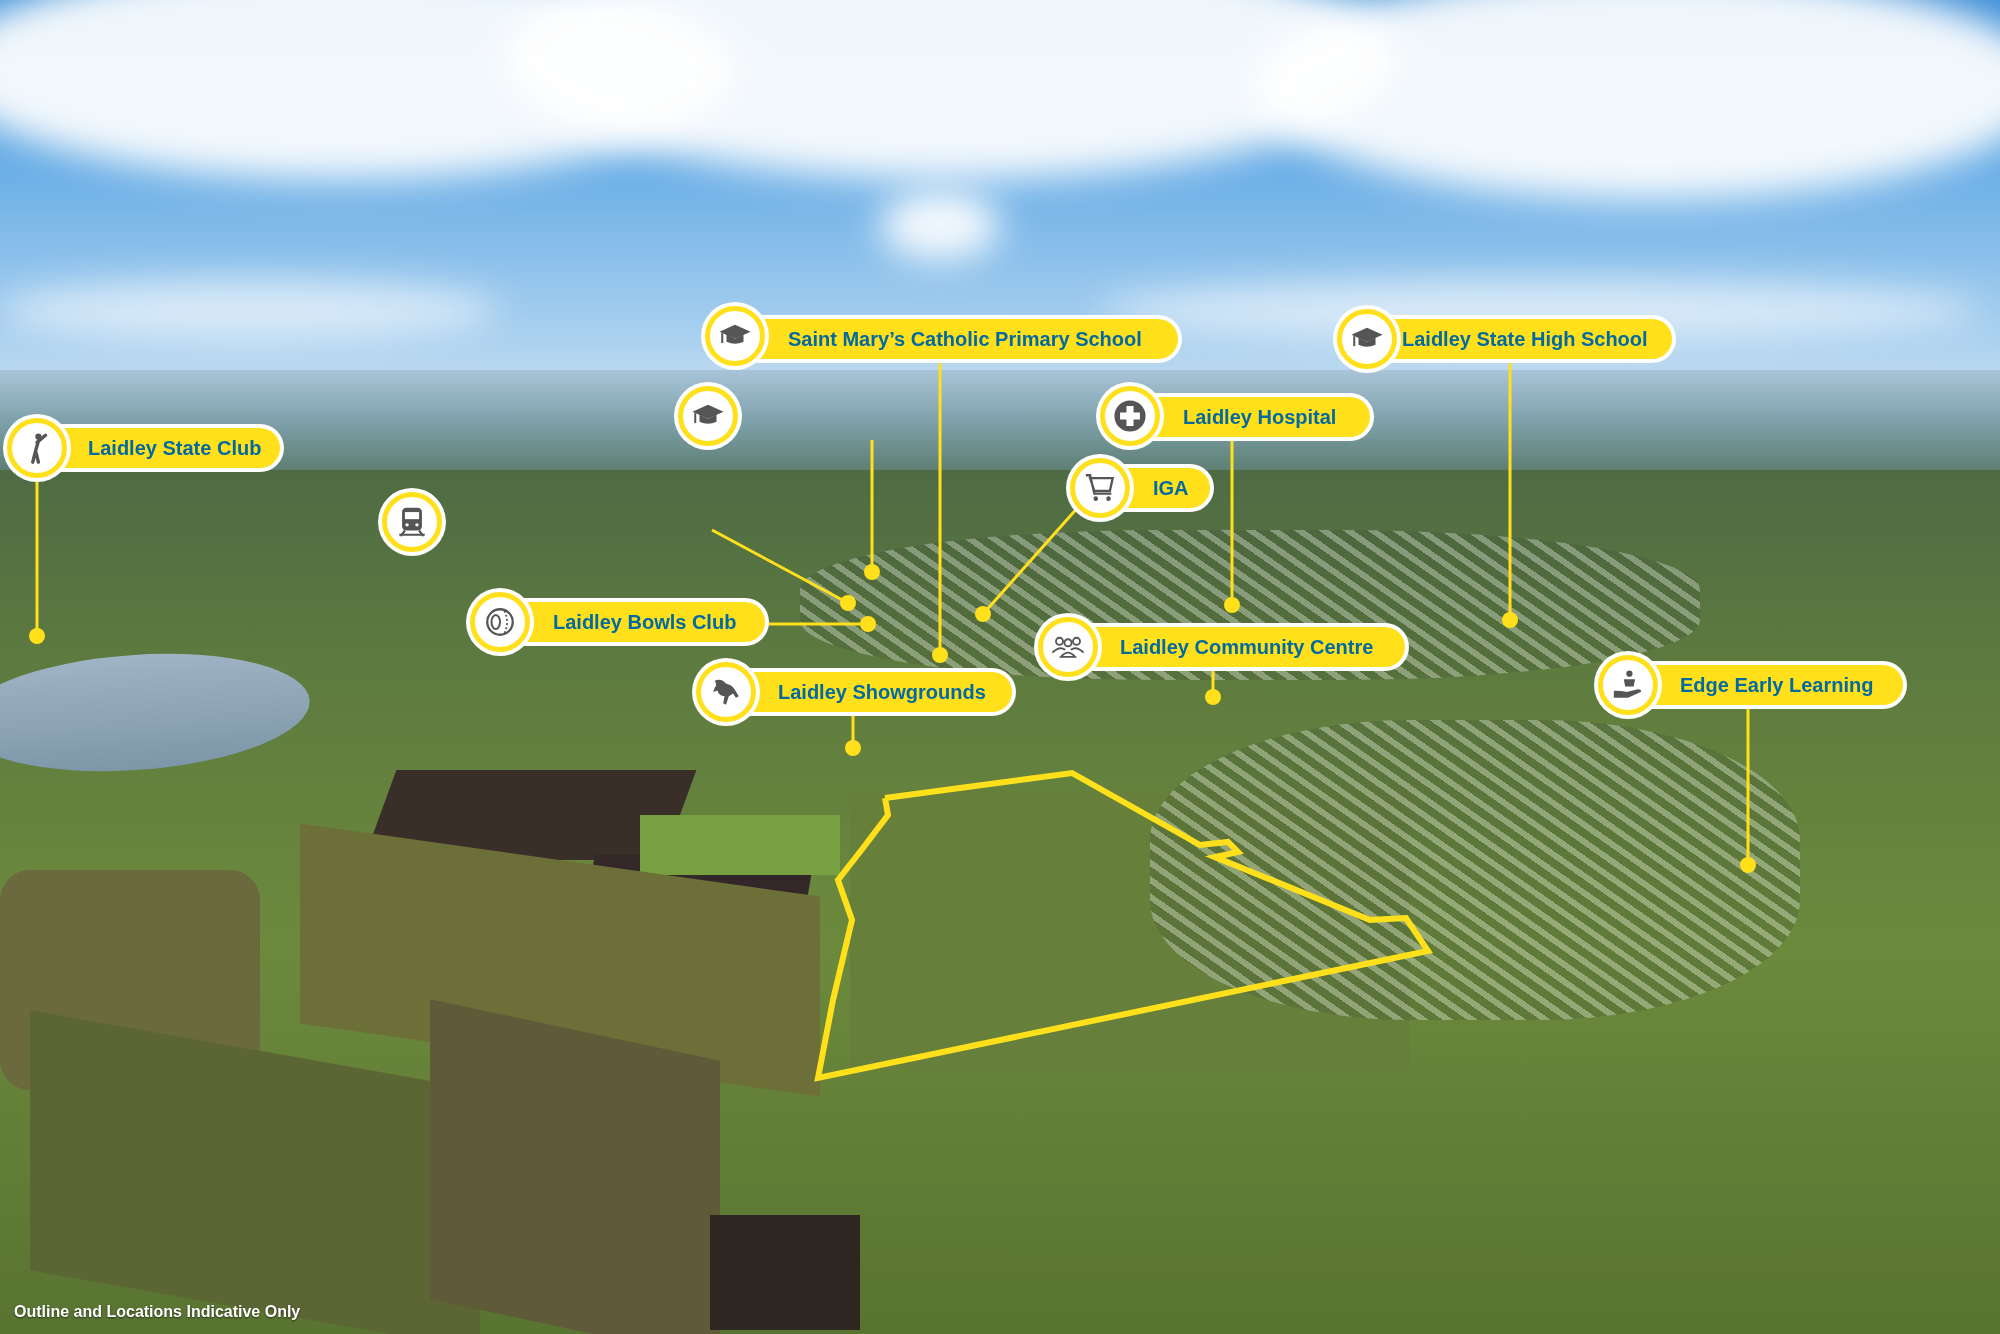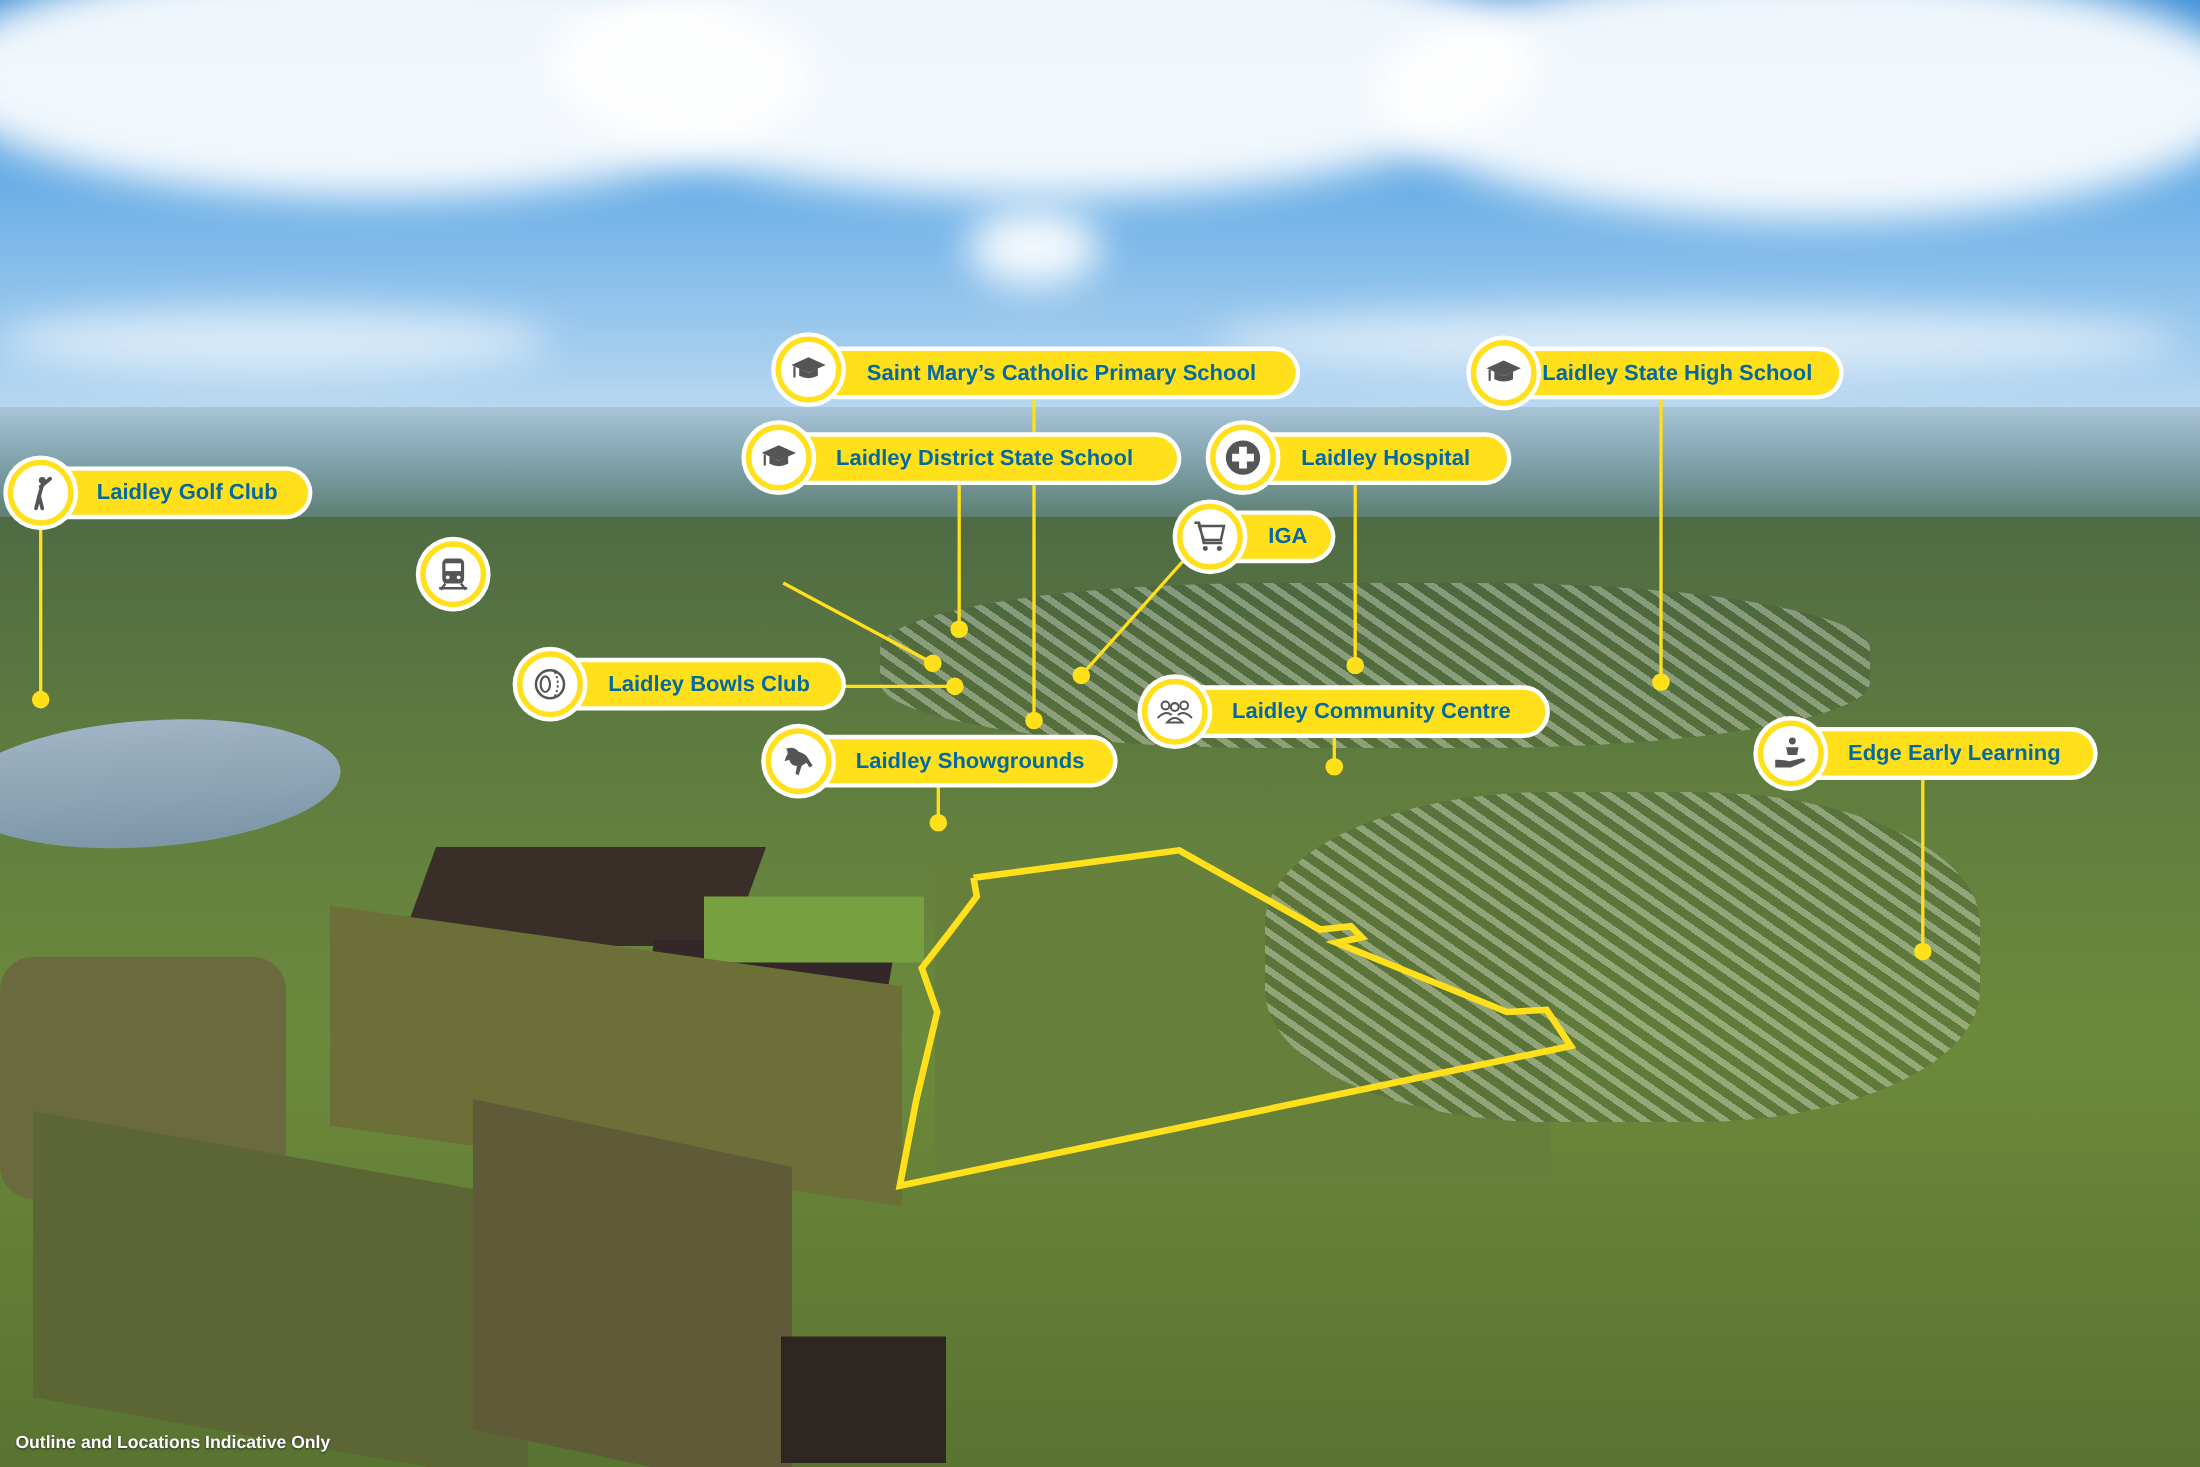--- a/index.html
+++ b/index.html
@@ -83,43 +83,40 @@
       <circle cx="868" cy="624" r="8"></circle>
       <circle cx="853" cy="748" r="8"></circle>
       <circle cx="1213" cy="697" r="8"></circle>
       <circle cx="1510" cy="620" r="8"></circle>
       <circle cx="1748" cy="865" r="8"></circle>
     </g>
     <polyline fill="none" stroke="#ffe01b" stroke-width="6" stroke-linejoin="miter" points="885,798 1072,773 1200,845 1228,842 1238,852 1215,857 1370,920 1406,918 1428,951 818,1078 833,1000 852,920 838,880 863,848 888,815 885,798"></polyline>
   </svg>
 
   <div class="pill" style="left:40px;top:428px;width:240px;">
-    <span>Laidley Golf Club</span>
+    <span>Laidley State Club</span>
     </div>
   <div class="badge" style="left:7px;top:418px;">
     <svg viewBox="0 0 24 24">
         <circle cx="13" cy="4" r="2.2" fill="#555"></circle>
         <path d="M13 7 L11 14 L9 22 M11 14 L13 22 M12 8 L18 3" stroke="#555" stroke-width="2.4" fill="none" stroke-linecap="round"></path>
       </svg>
     </div>
 
   <div class="pill" style="left:740px;top:319px;width:438px;">
     <span>Saint Mary’s Catholic Primary School</span>
     </div>
   <div class="badge" style="left:705px;top:306px;">
     <svg viewBox="0 0 24 24">
         <path d="M1 9 L12 4 L23 9 L12 14 Z" fill="#555"></path>
         <path d="M6 11 V16 Q12 19 18 16 V11 L12 14 Z" fill="#555"></path>
         <path d="M3 10 V17" stroke="#555" stroke-width="1.4"></path>
       </svg>
     </div>
 
-  <div class="pill" style="left:712px;top:397px;width:358px;">
-    <span>Laidley District State School</span>
-    </div>
   <div class="badge" style="left:678px;top:386px;">
     <svg viewBox="0 0 24 24">
         <path d="M1 9 L12 4 L23 9 L12 14 Z" fill="#555"></path>
         <path d="M6 11 V16 Q12 19 18 16 V11 L12 14 Z" fill="#555"></path>
         <path d="M3 10 V17" stroke="#555" stroke-width="1.4"></path>
       </svg>
     </div>
 
   <div class="pill" style="left:1135px;top:397px;width:235px;">
     <span>Laidley Hospital</span>

